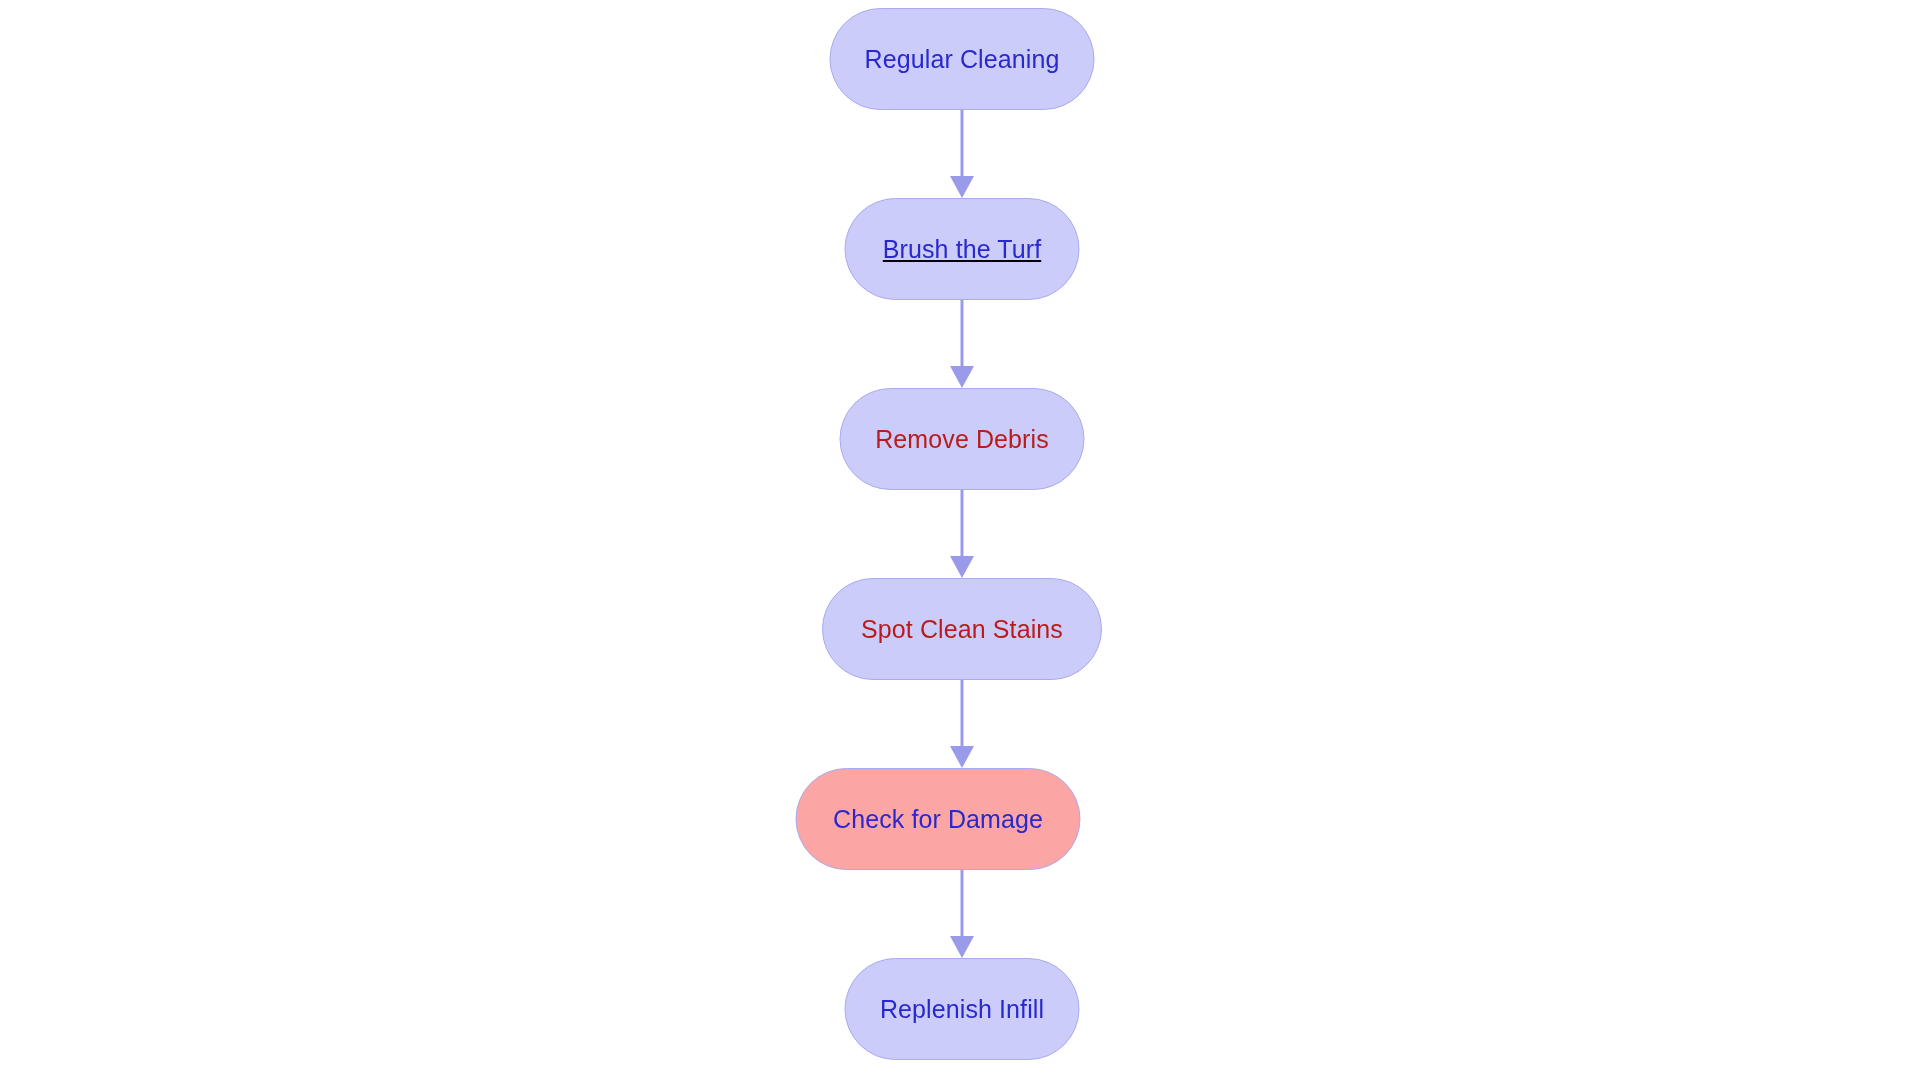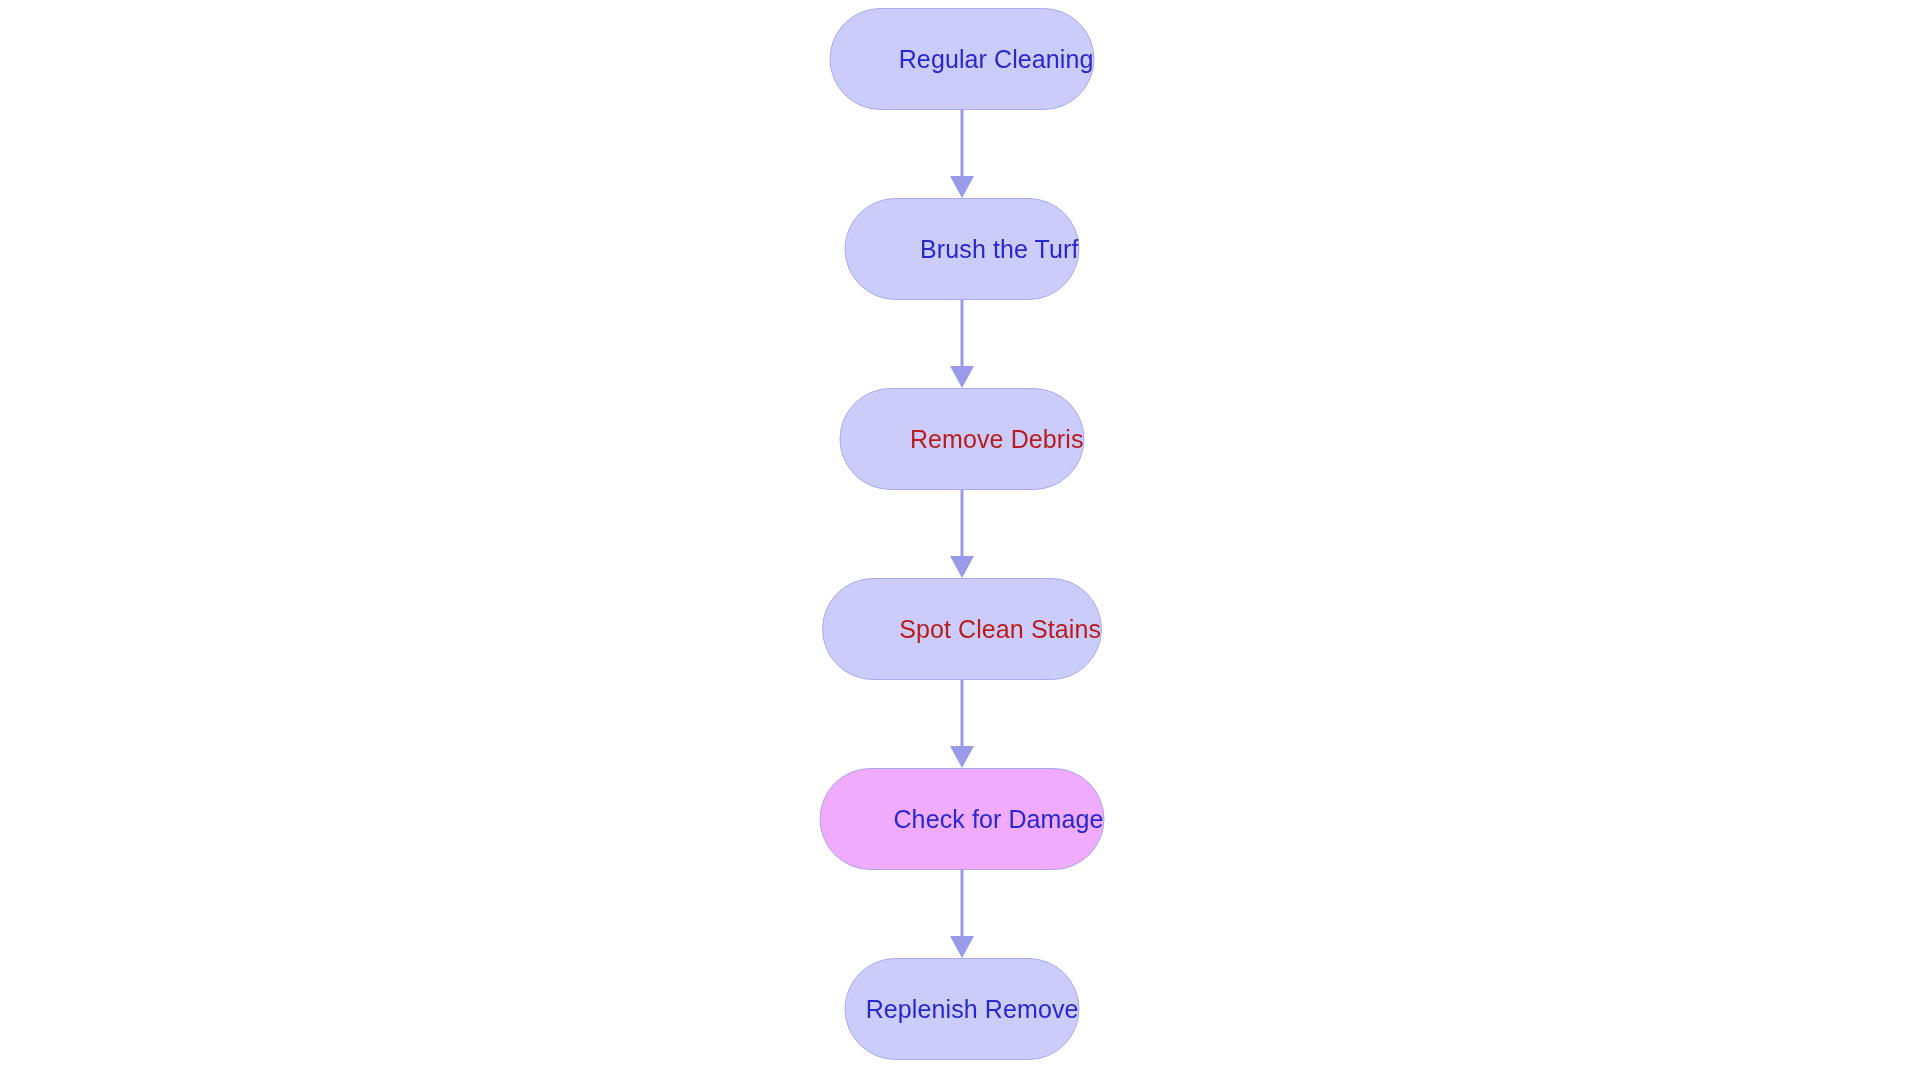--- a/index.html
+++ b/index.html
@@ -33,21 +33,21 @@
   
   .flow-node {
     position: absolute;
     box-sizing: border-box;
     height: 102px;
     border-radius: 51px;
     background: #ccccfa;
     border: 1.3px solid #aaaaee;
     display: flex;
     align-items: center;
-    justify-content: flex-end;
+    justify-content: center;
     transform: translateX(-50%);
   }
   .flow-node-label {
     color: #2828cc;
     font-size: 25px;
     font-weight: 400;
     letter-spacing: 0.1px;
     line-height: 1;
     white-space: nowrap;
     font-family: "Liberation Sans", "DejaVu Sans", sans-serif;
@@ -65,34 +65,34 @@
   }
 </style>
 </head>
 <body>
 
 <div id="flowchart-canvas">
   <div class="flow-column" id="node-layer">
       <div class="flow-node" style="left: 962px; top: 8px; width: 265px; background: rgb(204, 204, 250); border-color: rgb(170, 170, 238);">
         <span class="flow-node-label" style="color: rgb(40, 40, 204);">Regular Cleaning</span>
       </div>
-      <div class="flow-node" style="left: 962px; top: 198px; width: 235px; background: rgb(204, 204, 250); border-color: rgb(170, 170, 238);">
+      <div class="flow-node" style="left: 962px; top: 198px; width: 235px; background: rgb(204, 204, 250); border-color: rgb(170, 170, 238); text-decoration: underline;">
         <span class="flow-node-label" style="color: rgb(40, 40, 204);">Brush the Turf</span>
       </div>
       <div class="flow-node" style="left: 962px; top: 388px; width: 245px; background: rgb(204, 204, 250); border-color: rgb(170, 170, 238);">
         <span class="flow-node-label" style="color: #b91c1c;">Remove Debris</span>
       </div>
       <div class="flow-node" style="left: 962px; top: 578px; width: 280px; background: rgb(204, 204, 250); border-color: rgb(170, 170, 238);">
         <span class="flow-node-label" style="color: #b91c1c;">Spot Clean Stains</span>
       </div>
-      <div class="flow-node" style="left: 962px; top: 768px; width: 285px; background: #f0abfc; border-color: rgb(170, 170, 238);">
+      <div class="flow-node" style="left: 938px; top: 768px; width: 285px; background: #fca5a5; border-color: rgb(170, 170, 238);">
         <span class="flow-node-label" style="color: rgb(40, 40, 204);">Check for Damage</span>
       </div>
       <div class="flow-node" style="left: 962px; top: 958px; width: 235px; background: rgb(204, 204, 250); border-color: rgb(170, 170, 238);">
-        <span class="flow-node-label" style="color: rgb(40, 40, 204);">Replenish Remove</span>
+        <span class="flow-node-label" style="color: rgb(40, 40, 204);">Replenish Infill</span>
       </div>
     </div>
   <div class="flow-column" id="edge-layer">
       <div class="flow-edge" style="left: 962px; top: 110px; height: 88px;">
         <svg width="30" height="88" viewBox="0 0 30 88">
           <line x1="15" y1="0" x2="15" y2="66" stroke="#9a9aeb" stroke-width="3"></line>
           <polygon points="3,66 27,66 15,88" fill="#9a9aeb"></polygon>
         </svg>
       </div>
       <div class="flow-edge" style="left: 962px; top: 300px; height: 88px;">

